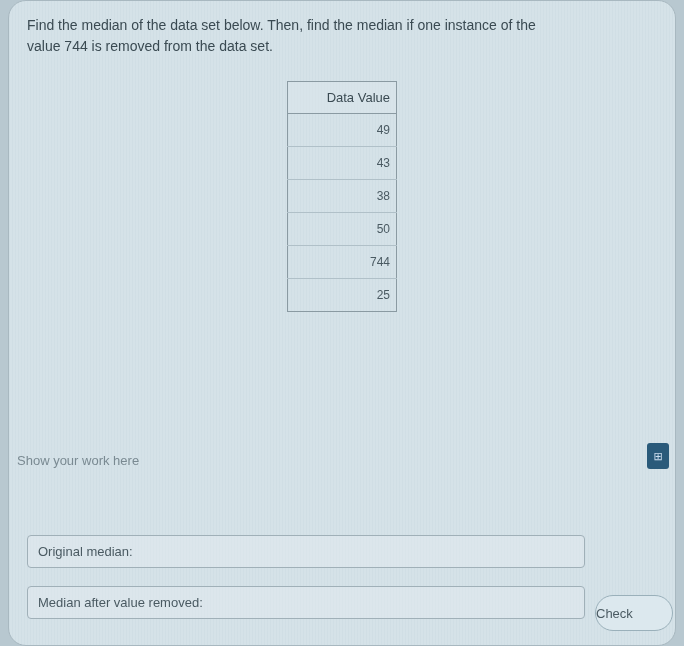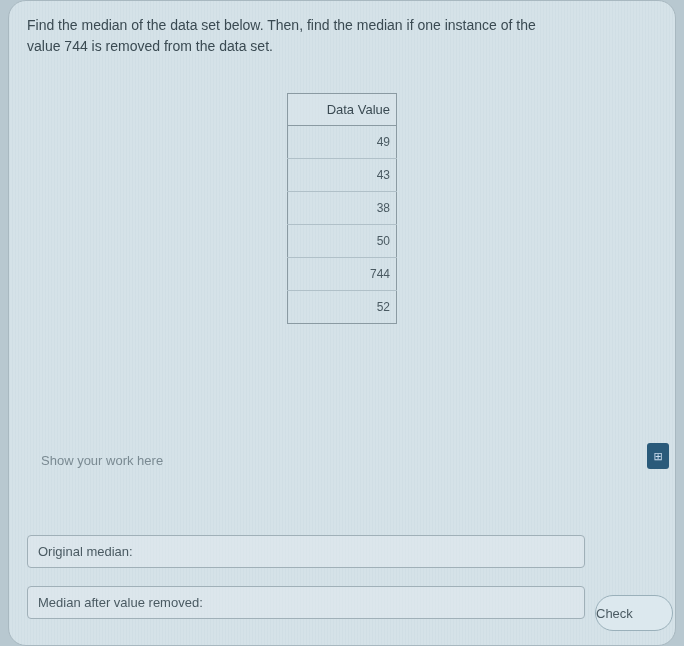--- a/index.html
+++ b/index.html
@@ -20,21 +20,21 @@
     background: #d5e2e8;
     border-radius: 18px;
     border: 1px solid #a8b8c0;
     padding: 14px 18px 0 18px;
     background-image: repeating-linear-gradient(90deg, rgba(180,200,210,0.15) 0px, rgba(180,200,210,0.15) 1px, transparent 1px, transparent 3px);
   }
   .question {
     font-size: 14px;
     color: #3a4a52;
     line-height: 1.5;
-    margin-bottom: 36px;
+    margin-bottom: 24px;
   }
   .data-table {
     margin: 0 auto 30px auto;
     border-collapse: collapse;
     width: 110px;
   }
   .data-table th {
     font-weight: normal;
     font-size: 13px;
     color: #3a4a52;
@@ -50,21 +50,21 @@
     border-left: 1px solid #8a9aa2;
     border-right: 1px solid #8a9aa2;
     border-bottom: 1px solid #b0c0c8;
     text-align: right;
   }
   .data-table tr:last-child td {
     border-bottom: 1px solid #8a9aa2;
   }
   .work-area {
     position: absolute;
-    left: 32px;
+    left: 8px;
     right: 18px;
     top: 450px;
   }
   .work-placeholder {
     font-size: 13px;
     color: #7a8a92;
   }
   .calc-icon {
     position: absolute;
     right: 6px;
@@ -152,21 +152,21 @@
       <tr>
           <td>38</td>
         </tr>
       <tr>
           <td>50</td>
         </tr>
       <tr>
           <td>744</td>
         </tr>
       <tr>
-          <td>52</td>
+          <td>25</td>
         </tr>
     </tbody>
   </table>
 
   <div class="work-area">
     <span class="work-placeholder">Show your work here</span>
   </div>
 
   <div class="calc-icon">
     <span>⊞</span>

